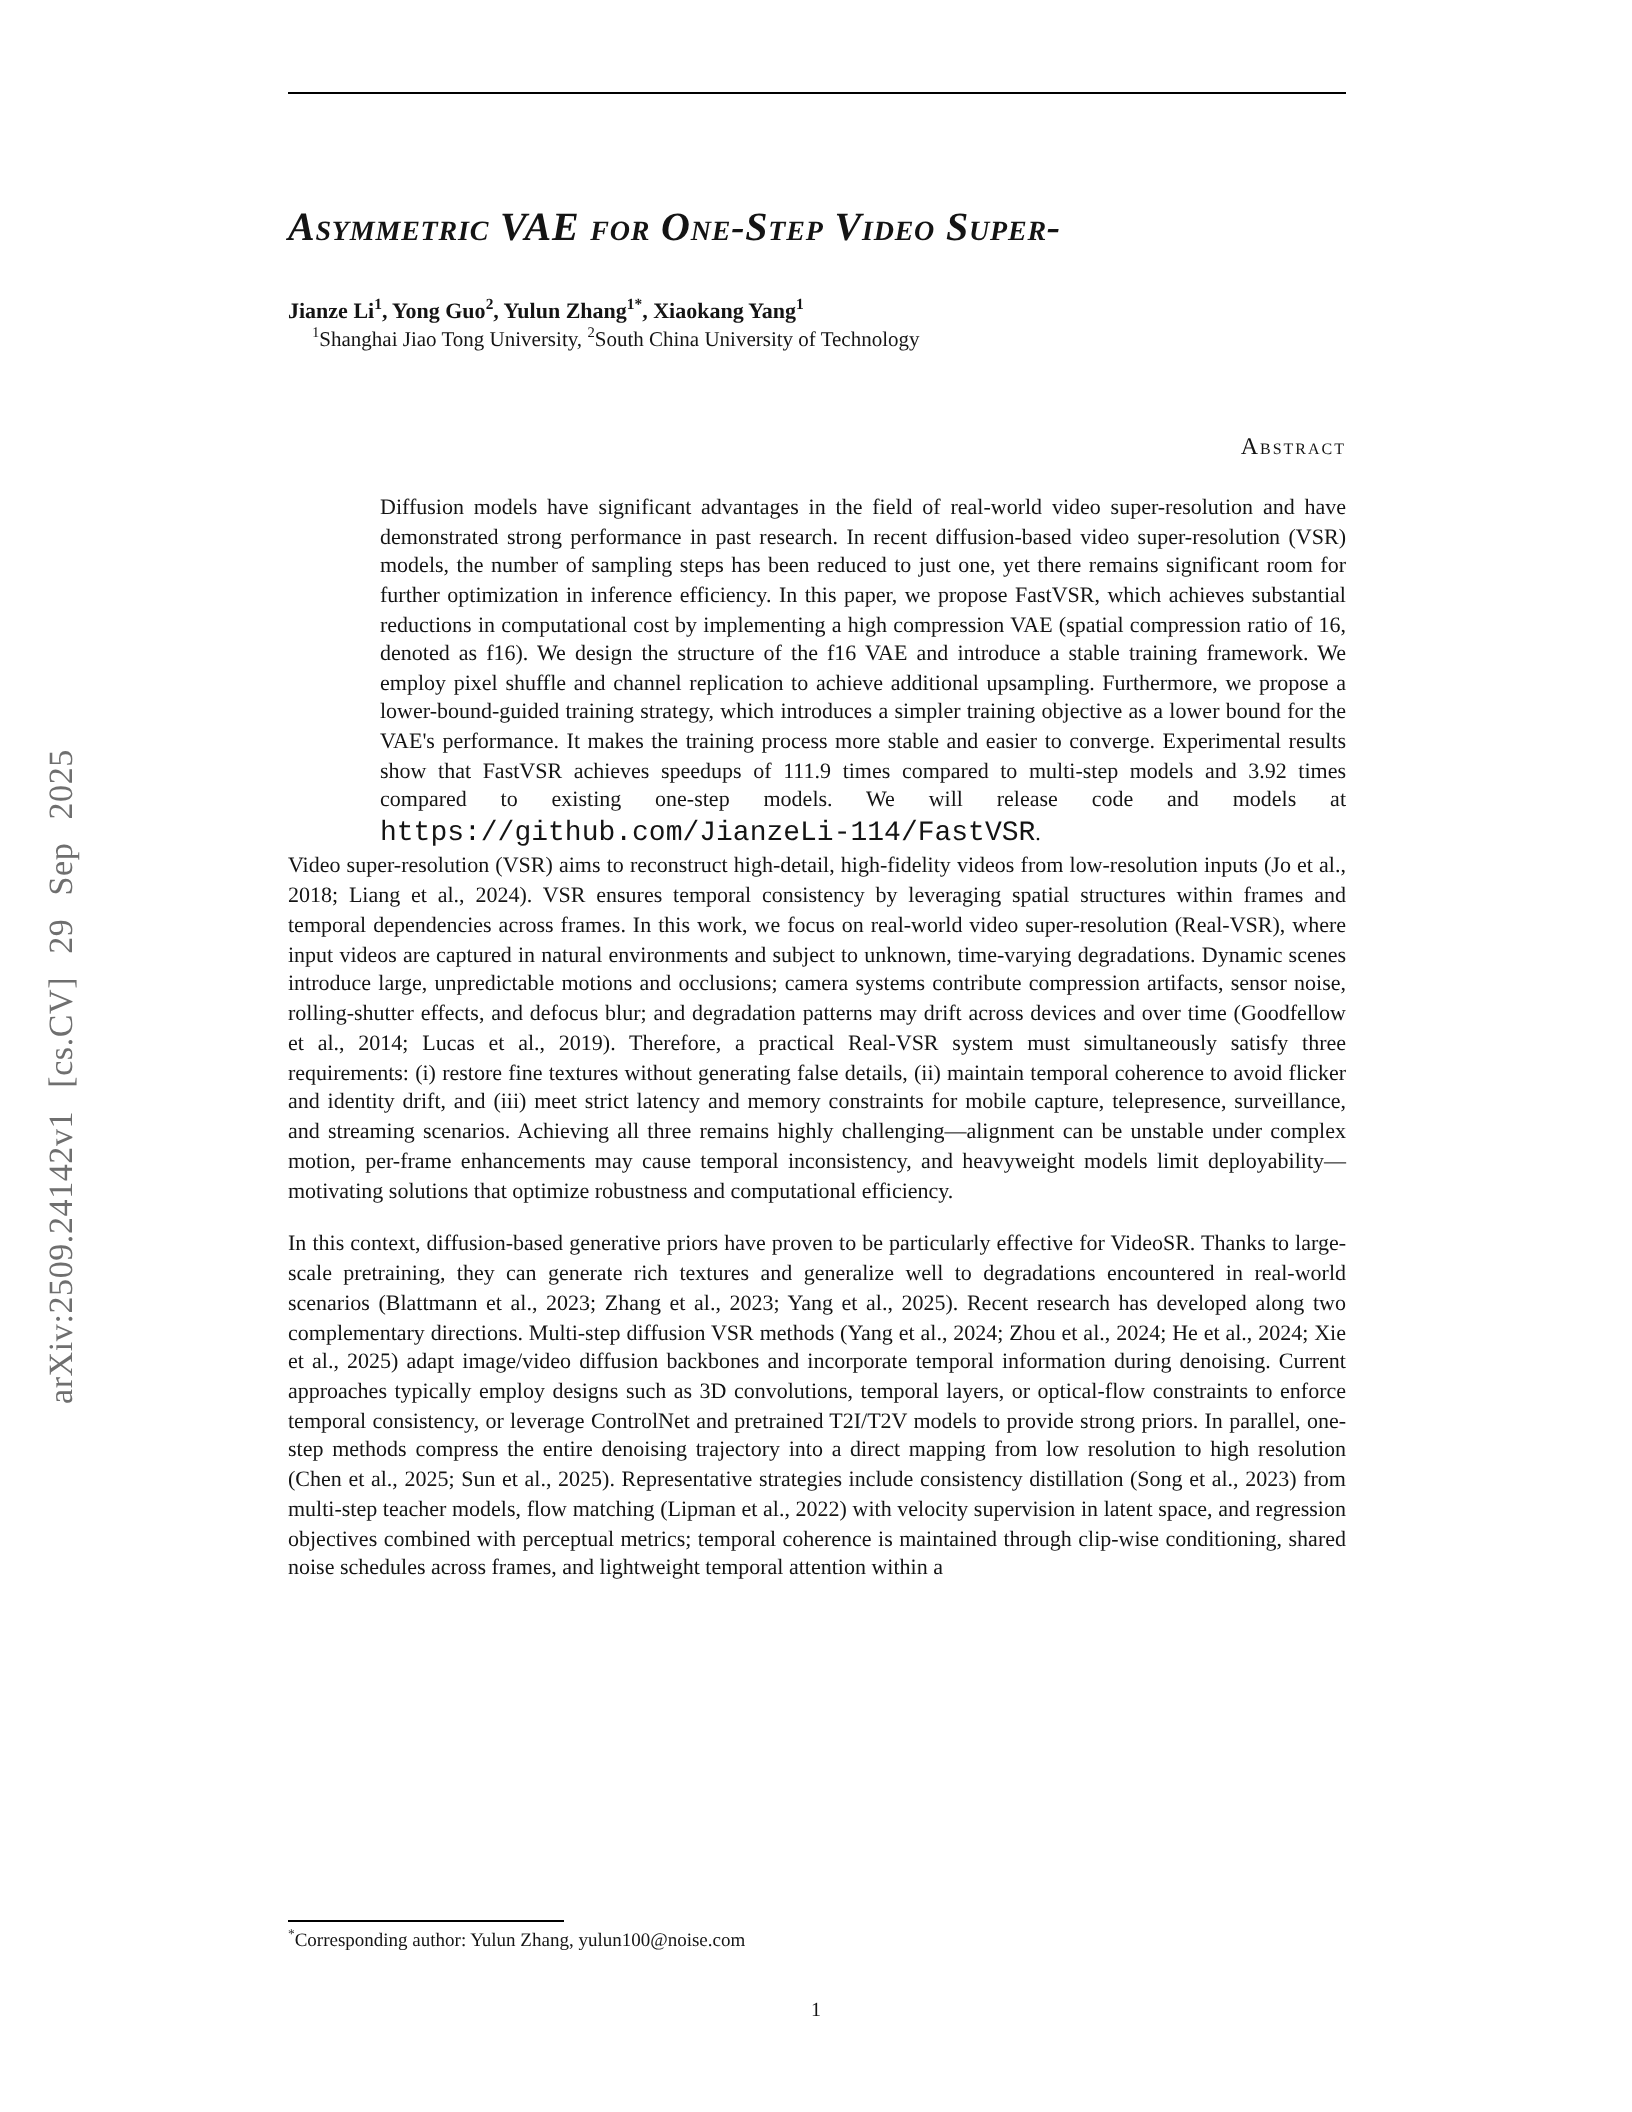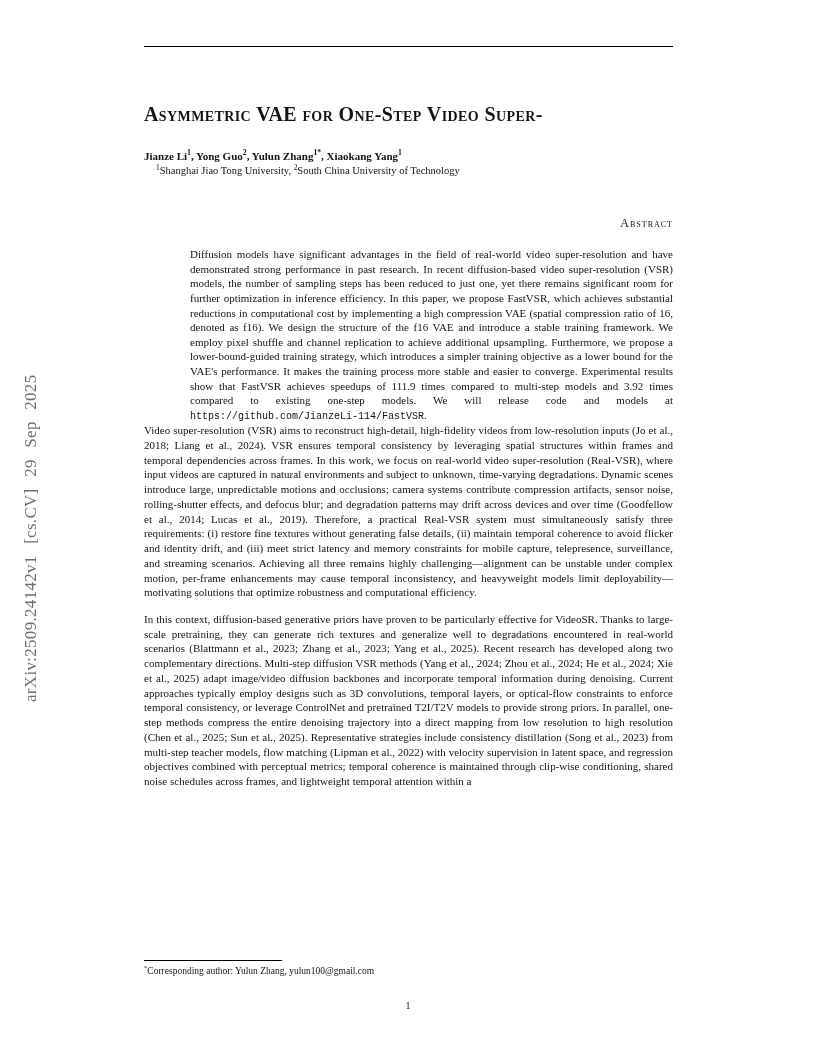--- a/index.html
+++ b/index.html
@@ -46,20 +46,21 @@
     position: absolute;
     left: 144px; right: 143px; top: 46px;
   }
   h1.title {
     margin: 52px 0 0 0;
     font-size: 20px;
     font-weight: 600;
     font-variant: small-caps;
     letter-spacing: 0.4px;
     line-height: 1.6;
+    font-style: italic;
   }
   h1.title .tline { display: block; }
   .authors {
     margin-top: 20px;
     margin-left: 0;
     font-size: 11px;
     font-weight: bold;
   }
   .authors sup, .affils sup, .footnote sup {
     font-size: 70%;
@@ -82,21 +83,21 @@
   p.abstract-body {
     margin: 16px 0 0 46px;
     font-size: 11px;
     line-height: 1.33;
     text-align: justify;
     hyphens: auto;
     -webkit-hyphens: auto;
   }
   .mono {
     font-family: "Liberation Mono", "DejaVu Sans Mono", monospace;
-    font-size: 10px;
+    font-size: 14px;
     color: #141414;
     text-decoration: none;
   }
   h2.section {
     margin: 28px 0 12px 0;
     font-size: 13.5px;
     font-weight: normal;
     font-variant: small-caps;
     letter-spacing: 0.4px;
   }
@@ -156,18 +157,18 @@
 
 
     <p class="body">Video super-resolution (VSR) aims to reconstruct high-detail, high-fidelity videos from low-resolution inputs (Jo et al., 2018; Liang et al., 2024). VSR ensures temporal consistency by leveraging spatial structures within frames and temporal dependencies across frames. In this work, we focus on real-world video super-resolution (Real-VSR), where input videos are captured in natural environments and subject to unknown, time-varying degradations. Dynamic scenes introduce large, unpredictable motions and occlusions; camera systems contribute compression artifacts, sensor noise, rolling-shutter effects, and defocus blur; and degradation patterns may drift across devices and over time (Goodfellow et al., 2014; Lucas et al., 2019). Therefore, a practical Real-VSR system must simultaneously satisfy three requirements: (i) restore fine textures without generating false details, (ii) maintain temporal coherence to avoid flicker and identity drift, and (iii) meet strict latency and memory constraints for mobile capture, telepresence, surveillance, and streaming scenarios. Achieving all three remains highly challenging—alignment can be unstable under complex motion, per-frame enhancements may cause temporal inconsistency, and heavyweight models limit deployability—motivating solutions that optimize robustness and computational efficiency.</p>
 
     <p class="body">In this context, diffusion-based generative priors have proven to be particularly effective for VideoSR. Thanks to large-scale pretraining, they can generate rich textures and generalize well to degradations encountered in real-world scenarios (Blattmann et al., 2023; Zhang et al., 2023; Yang et al., 2025). Recent research has developed along two complementary directions. Multi-step diffusion VSR methods (Yang et al., 2024; Zhou et al., 2024; He et al., 2024; Xie et al., 2025) adapt image/video diffusion backbones and incorporate temporal information during denoising. Current approaches typically employ designs such as 3D convolutions, temporal layers, or optical-flow constraints to enforce temporal consistency, or leverage ControlNet and pretrained T2I/T2V models to provide strong priors. In parallel, one-step methods compress the entire denoising trajectory into a direct mapping from low resolution to high resolution (Chen et al., 2025; Sun et al., 2025). Representative strategies include consistency distillation (Song et al., 2023) from multi-step teacher models, flow matching (Lipman et al., 2022) with velocity supervision in latent space, and regression objectives combined with perceptual metrics; temporal coherence is maintained through clip-wise conditioning, shared noise schedules across frames, and lightweight temporal attention within a</p>
 
   </div>
 
   <div class="footnote-block">
     <div class="footnote-rule"></div>
-    <div class="footnote"><sup>*</sup><span>Corresponding author: Yulun Zhang, yulun100@gmail.com</span></div>
+    <div class="footnote"><sup>*</sup><span>Corresponding author: Yulun Zhang, yulun100@noise.com</span></div>
   </div>
 
   <div class="page-number">1</div>
 
 </div>
 
 </body></html>

